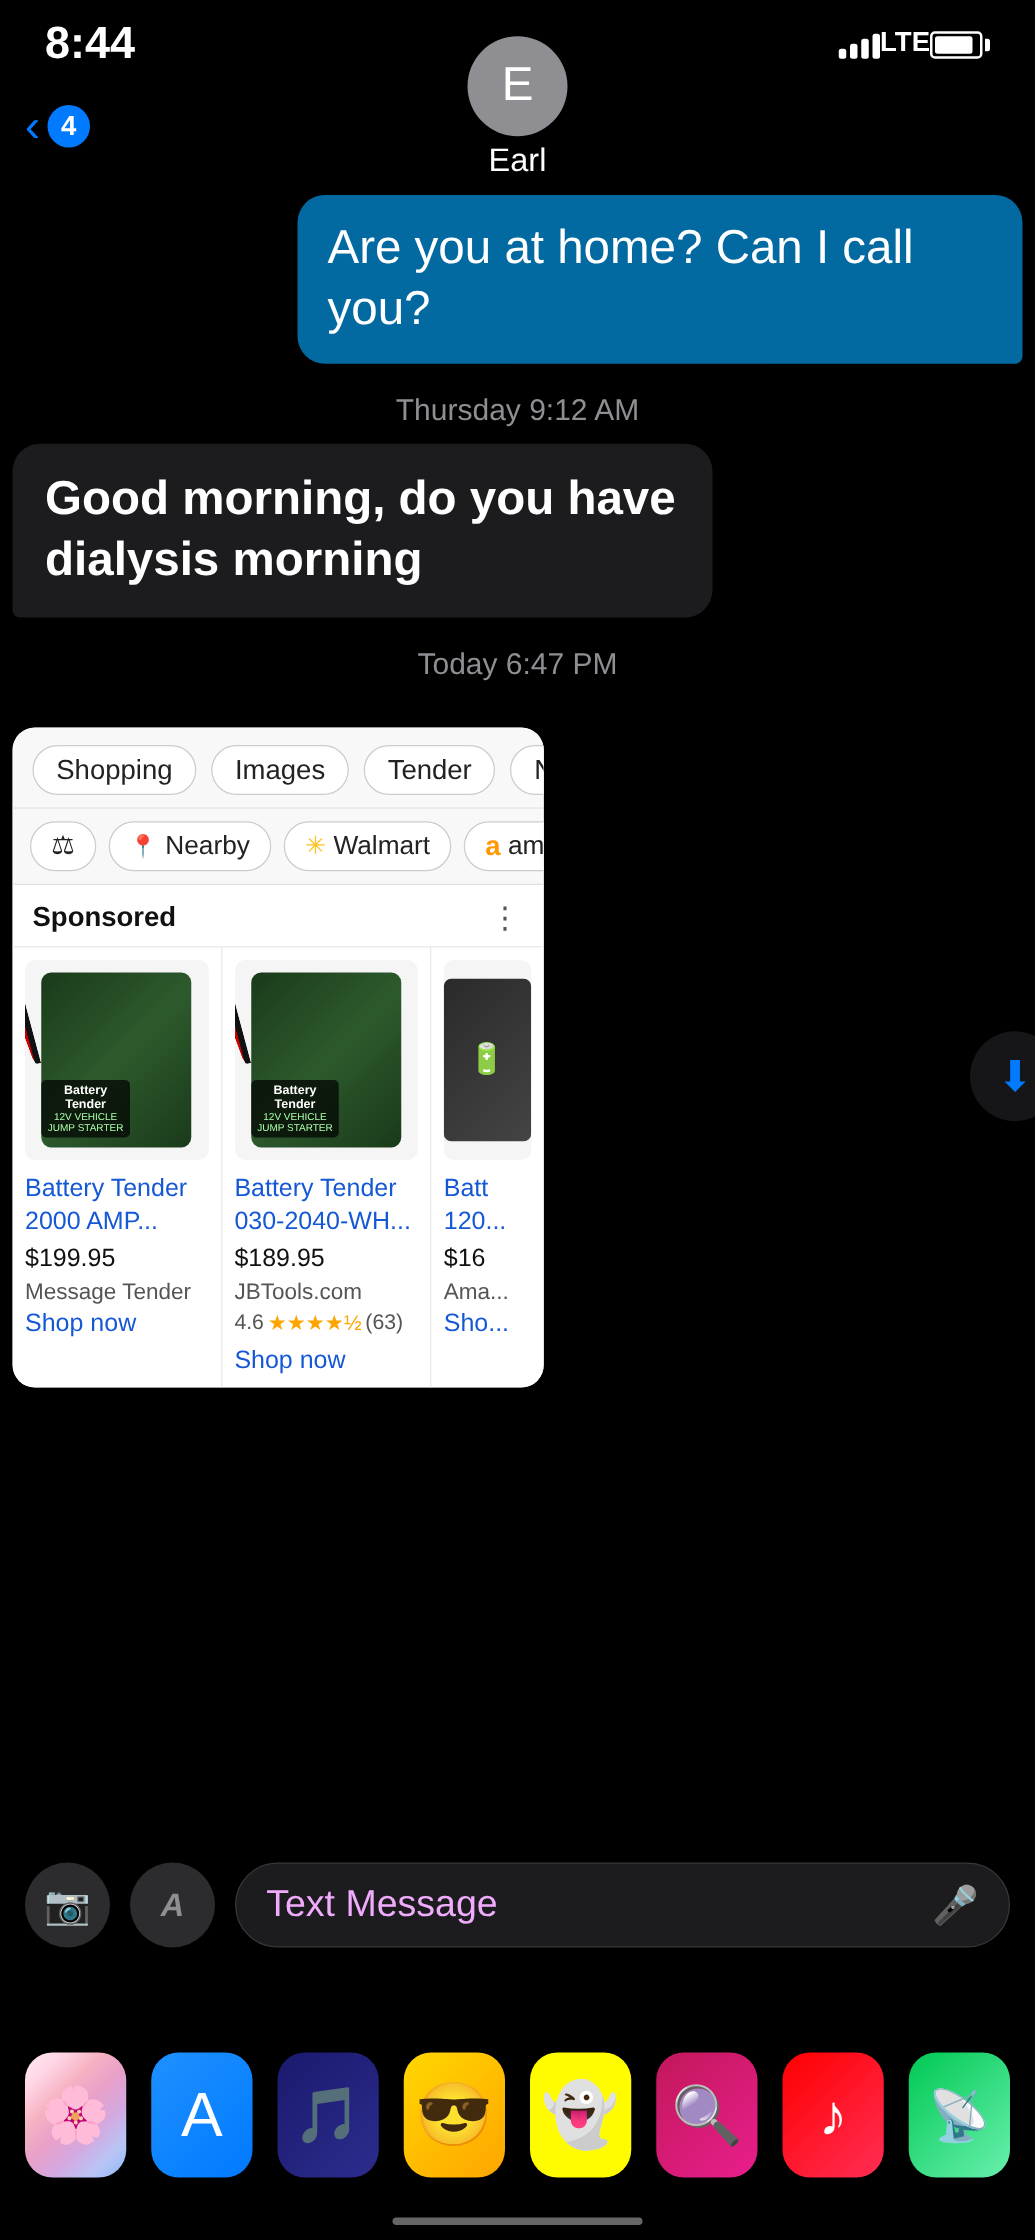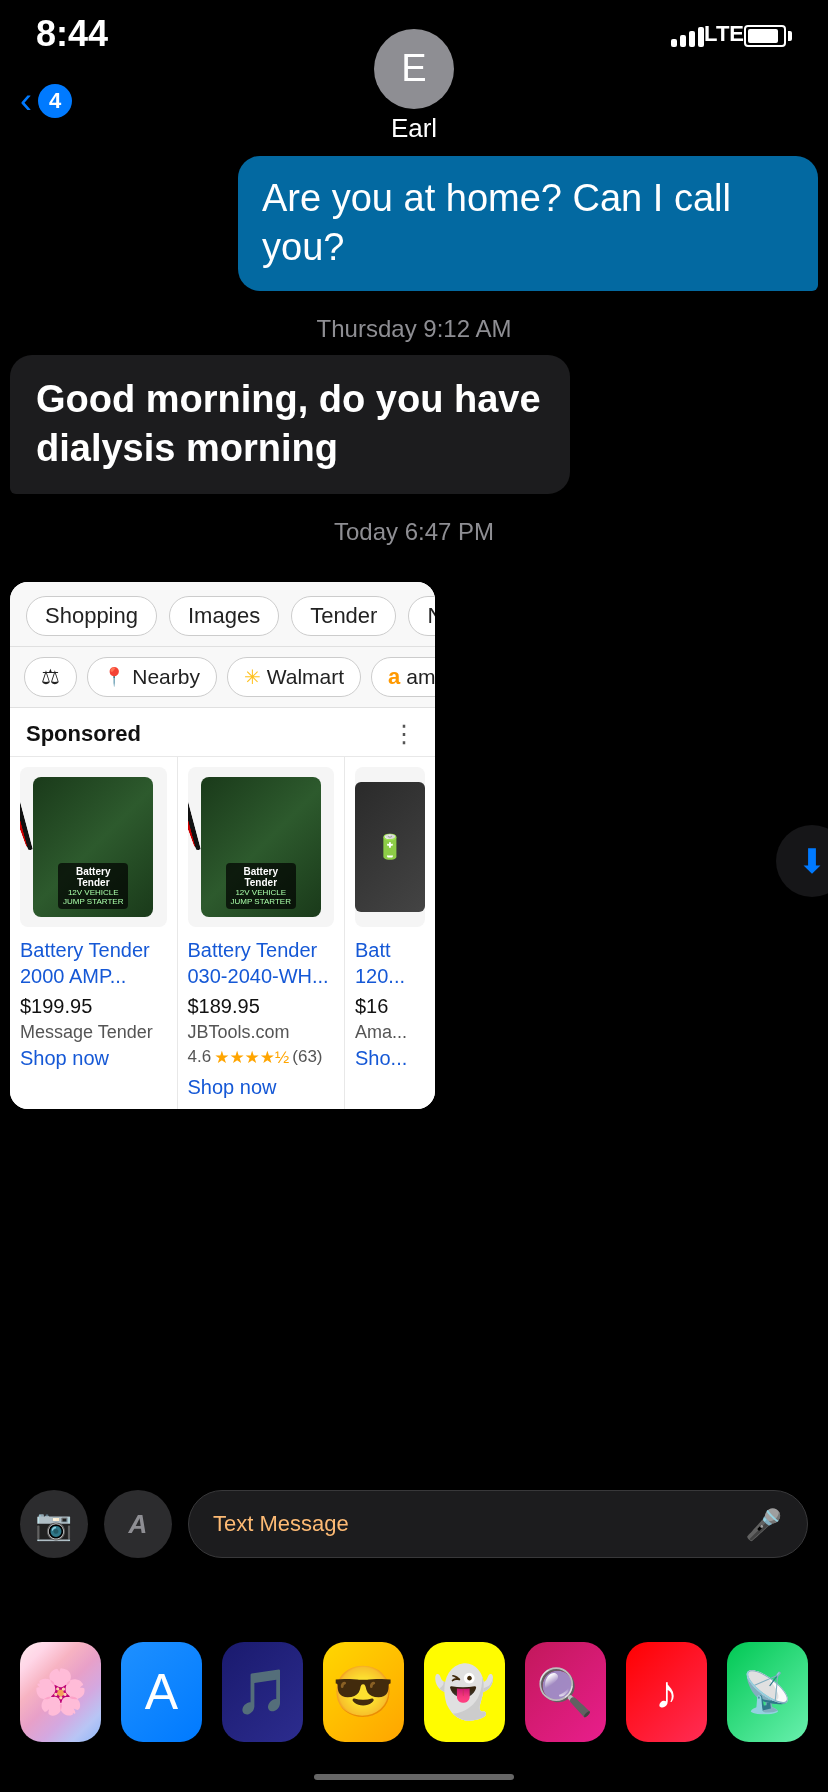--- a/index.html
+++ b/index.html
@@ -287,21 +287,20 @@
       margin-bottom: 10px;
     }
     .product-img-placeholder {
       width: 120px;
       height: 140px;
       background: linear-gradient(135deg, #1a3a1a 0%, #2d5a2d 50%, #1a3a1a 100%);
       border-radius: 8px;
       position: relative;
       display: flex;
       align-items: flex-end;
-      justify-content: center;
       padding-bottom: 8px;
     }
     .product-label-area {
       background: rgba(0,0,0,0.7);
       border-radius: 4px;
       padding: 3px 5px;
       text-align: center;
     }
     .product-title {
       font-size: 20px;
@@ -396,22 +395,22 @@
       height: 68px;
       background: #1C1C1E;
       border: 1.5px solid #38383A;
       border-radius: 34px;
       display: flex;
       align-items: center;
       justify-content: space-between;
       padding: 0 24px;
     }
     .text-input-placeholder {
-      color: #fdba74;
-      font-size: 22px;
+      color: #f0abfc;
+      font-size: 30px;
     }
     .mic-icon {
       color: #636366;
       font-size: 30px;
     }
 
     
     .dock {
       position: absolute;
       bottom: 50px;

